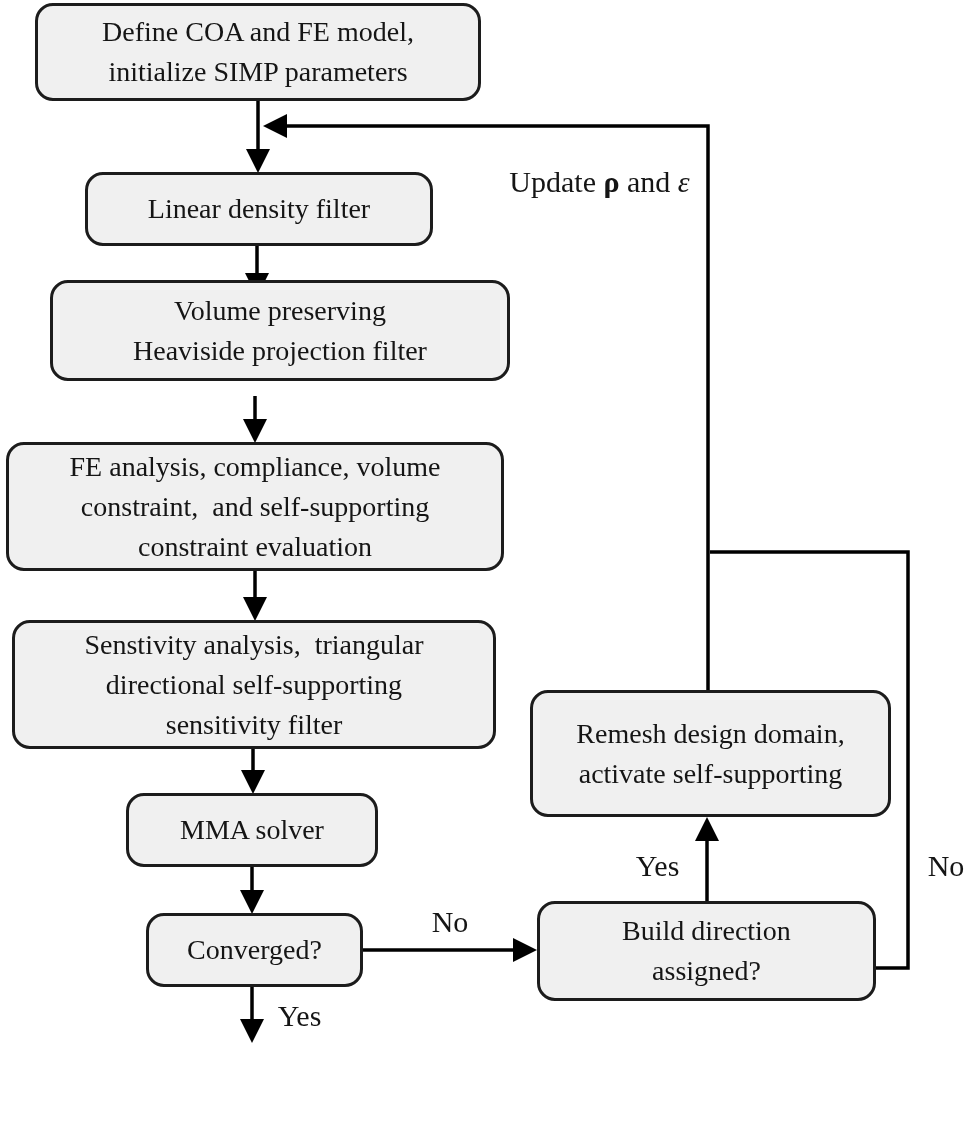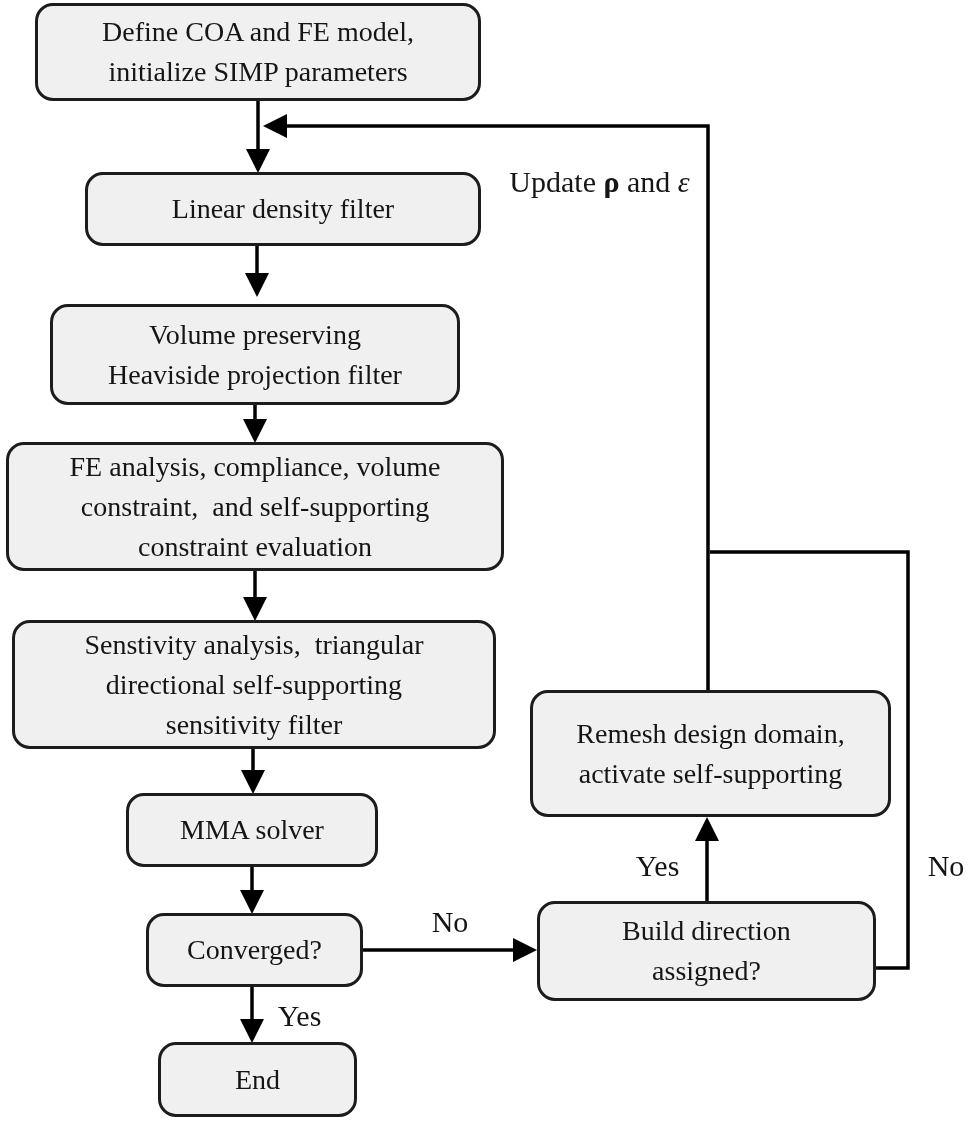--- a/index.html
+++ b/index.html
@@ -40,22 +40,22 @@
     font-size: 30px;
     line-height: 32px;
     text-align: center;
     white-space: pre;
   }
   .bold-sym { font-weight: bold; }
   .ital-sym { font-style: italic; }
 
   
   .b-define     { left: 35px;  top: 3px;    width: 446px; height: 98px;  }
-  .b-linear     { left: 85px;  top: 172px;  width: 396px; height: 74px;  }
-  .b-heaviside  { left: 50px;  top: 304px;  width: 410px; height: 101px; align-items: center; }
+  .b-linear     { left: 85px;  top: 172px;  width: 348px; height: 74px;  }
+  .b-heaviside  { left: 50px;  top: 280px;  width: 460px; height: 101px; align-items: center; }
   .b-fe         { left: 6px;   top: 442px;  width: 498px; height: 129px; justify-content: center; }
   .b-sens       { left: 12px;  top: 620px;  width: 484px; height: 129px; }
   .b-mma        { left: 126px; top: 793px;  width: 252px; height: 74px;  }
   .b-conv       { left: 146px; top: 913px;  width: 217px; height: 74px;  }
   .b-end        { left: 158px; top: 1042px; width: 199px; height: 75px;  }
   .b-remesh     { left: 530px; top: 690px;  width: 361px; height: 127px; text-align: center; }
   .b-build      { left: 537px; top: 901px;  width: 339px; height: 100px; }
 
   
   .l-update  { left: 462px; top: 134px; width: 245px; }
@@ -129,23 +129,20 @@
   </div>
 
   <div class="box b-mma">
     <div class="ln">MMA solver</div>
   </div>
 
   <div class="box b-conv">
     <div class="ln">Converged?</div>
   </div>
 
-  <div class="box b-end">
-    <div class="ln">End</div>
-  </div>
 
   <div class="box b-remesh">
     <div class="ln">Remesh design domain,</div>
     <div class="ln">activate self-supporting</div>
   </div>
 
   <div class="box b-build">
     <div class="ln">Build direction</div>
     <div class="ln">assigned?</div>
   </div>

